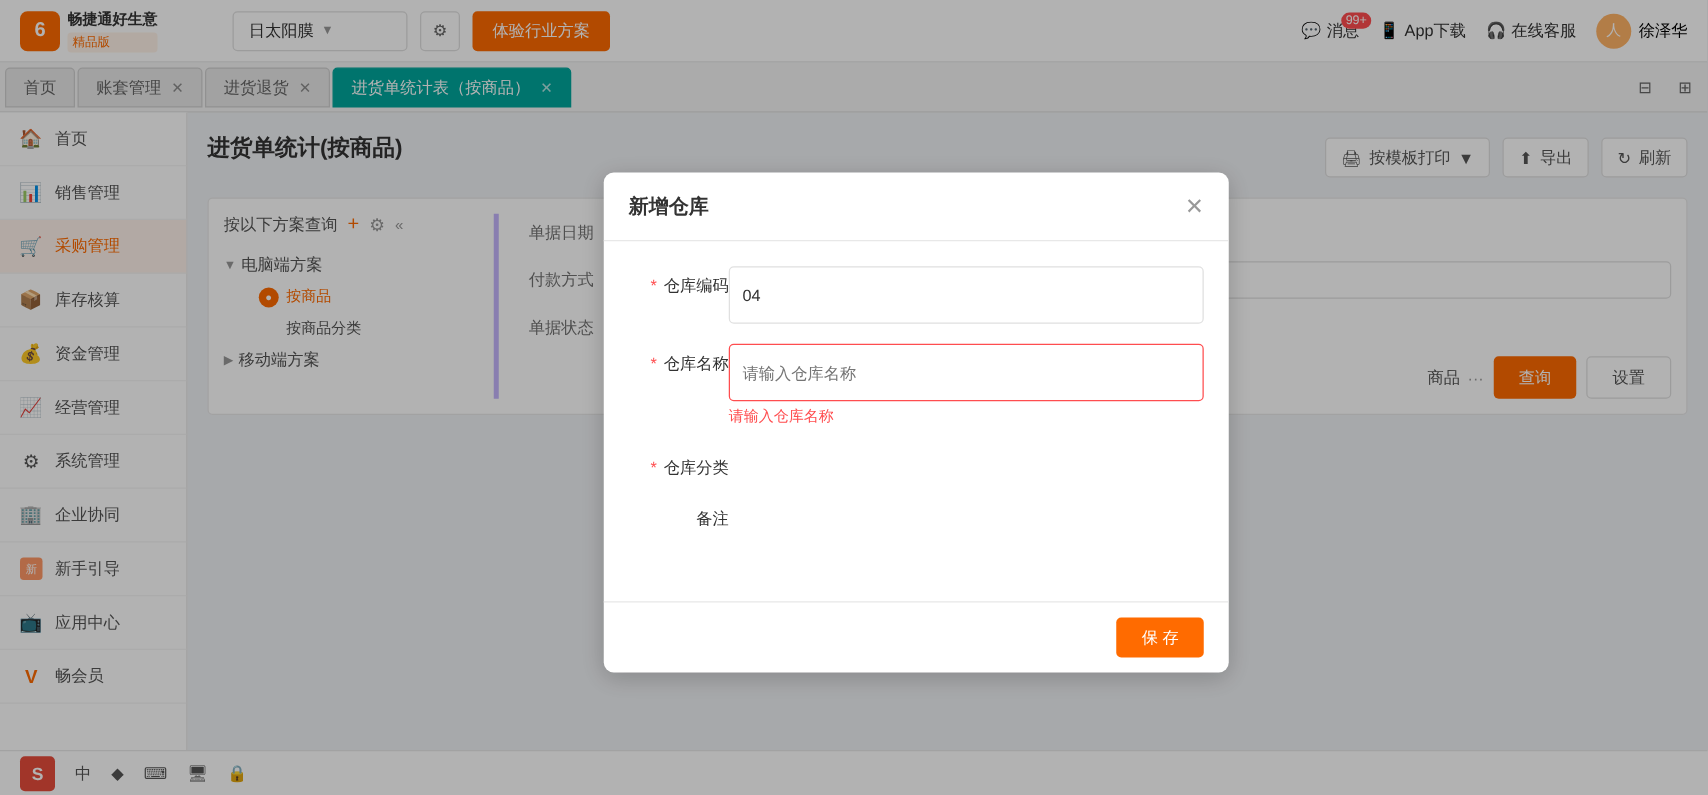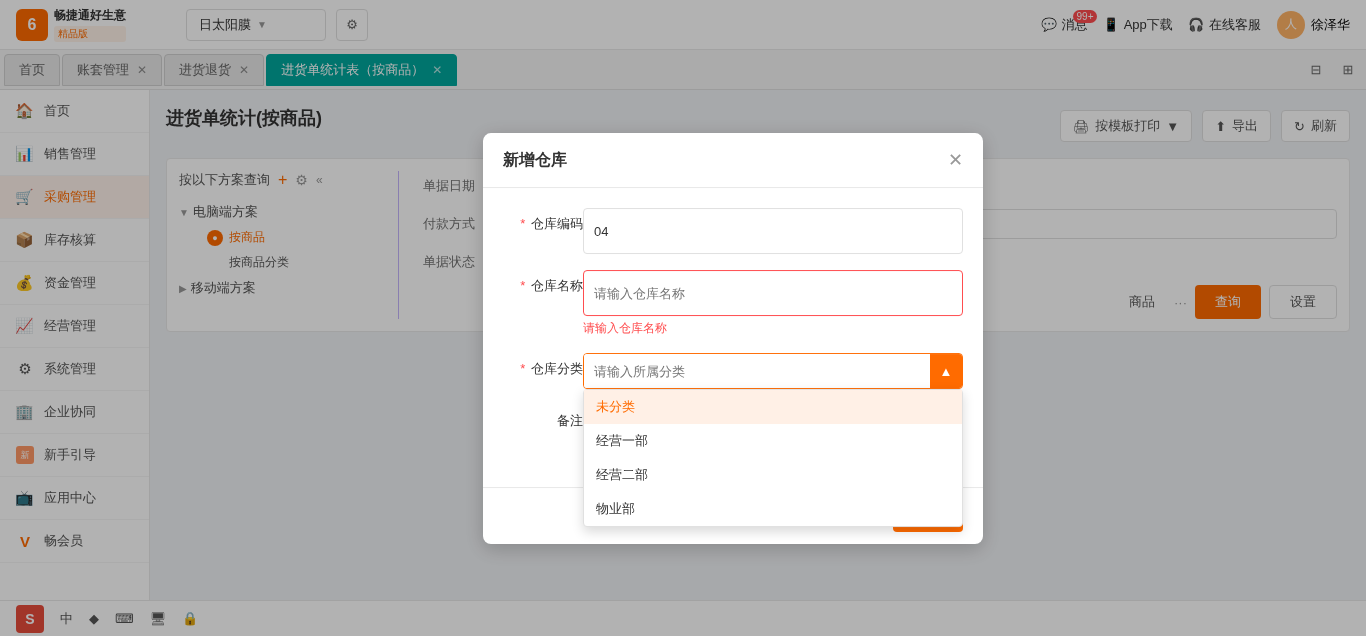--- a/index.html
+++ b/index.html
@@ -181,21 +181,21 @@
       background: white;
       border: 1px solid #e8e8e8;
       border-radius: 4px;
       padding: 12px;
       display: flex;
       gap: 16px;
       margin-bottom: 12px;
     }
     .filter-left {
       width: 220px;
-      border-right: 1px solid #c4b5fd;
+      border-right: 4px solid #c4b5fd;
       padding-right: 12px;
       text-align: center;
     }
     .filter-header {
       display: flex; align-items: center; gap: 8px;
       margin-bottom: 10px;
       font-size: 13px; color: #555;
     }
     .filter-add-btn { color: #ff6b00; cursor: pointer; font-size: 16px; }
     .filter-gear-btn { color: #999; cursor: pointer; font-size: 14px; }
@@ -353,20 +353,21 @@
     </div>
   </div>
 
   <div class="store-selector">
     <span>日太阳膜</span>
     <span class="arrow">▼</span>
   </div>
 
   <div class="gear-btn" style="margin-left:10px;">⚙</div>
 
+  <button class="trial-btn" style="margin-left:10px;">体验行业方案</button>
 
   <div class="top-actions">
     <div class="nav-icon-item" style="position:relative;">
       <span>💬</span>
       <span>消息</span>
       <span class="badge-99">99+</span>
     </div>
     <div class="nav-icon-item">
       <span>📱</span>
       <span>App下载</span>
@@ -513,21 +514,21 @@
         </div>
         <div class="filter-row">
           <span class="filter-label">付款方式</span>
           <input class="filter-input" type="text" style="">
         </div>
         <div class="filter-row">
           <span class="filter-label" style="white-space:nowrap;font-family:Liberation Mono, monospace;">单据状态</span>
           <input class="filter-input" type="text" style="max-width: 180px;">
         </div>
         <div style="display:flex;justify-content:flex-end;gap:8px;margin-top:4px;">
-          <div style="display:flex;align-items:center;gap:19px;">
+          <div style="display:flex;align-items:center;gap:6px;">
             <span style="color:#555;font-size:13px;">商品</span>
             <span style="color:#999;">···</span>
           </div>
           <button class="query-btn">查询</button>
           <button class="settings-btn">设置</button>
         </div>
       </div>
     </div>
 
     <div class="content-hint">
@@ -569,43 +570,20 @@
         <input class="form-input error" type="text" placeholder="请输入仓库名称" style="">
         <div class="error-msg">请输入仓库名称</div>
       </div>
     </div>
 
     <div class="form-row">
       <span class="form-label">
         <span class="required">*</span>
         <span>仓库分类</span>
       </span>
-      <div class="form-field dropdown-wrapper">
-        <div class="dropdown-input-row">
-          <input class="dropdown-input-field" type="text" placeholder="请输入所属分类" style="">
-          <div class="dropdown-arrow-btn">
-            <span>▲</span>
-          </div>
-        </div>
-
-        <div class="dropdown-menu">
-          <div class="dropdown-item selected">
-            <span>未分类</span>
-          </div>
-          <div class="dropdown-item">
-            <span>经营一部</span>
-          </div>
-          <div class="dropdown-item">
-            <span>经营二部</span>
-          </div>
-          <div class="dropdown-item">
-            <span>物业部</span>
-          </div>
-        </div>
-      </div>
     </div>
 
     <div class="form-row">
       <span class="form-label">备注</span>
       <div class="form-field">
         <input class="form-input" type="text" style="visibility: hidden;">
       </div>
     </div>
   </div>
   <div class="modal-footer">

